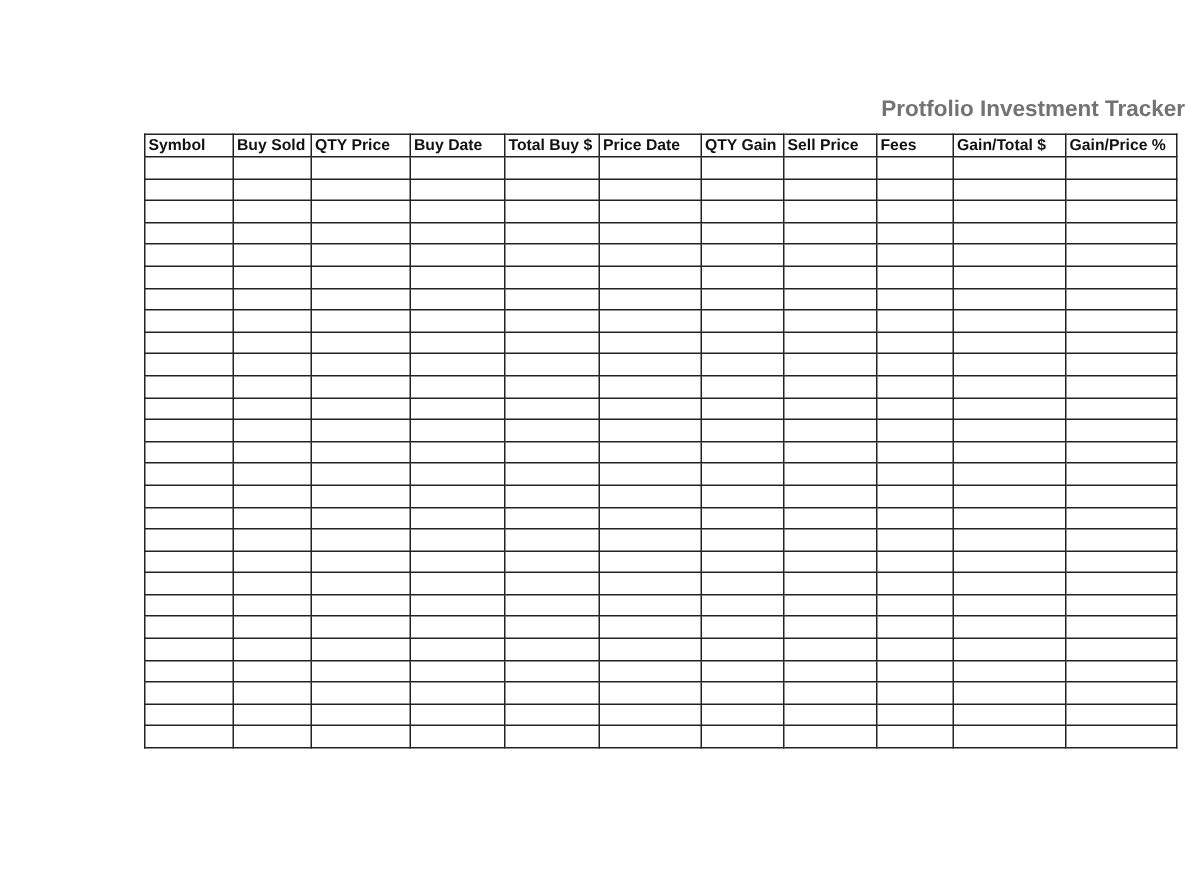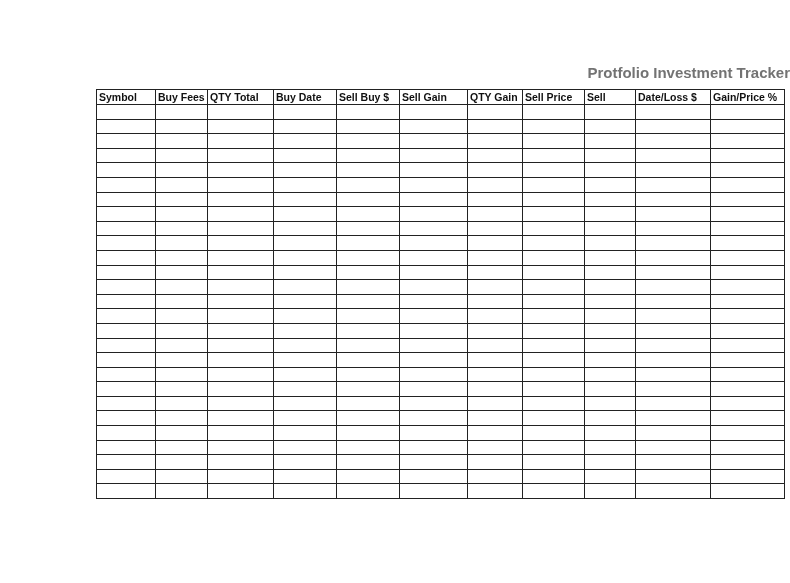--- a/index.html
+++ b/index.html
@@ -25,29 +25,29 @@
       <col style="width: 68px;">
       <col style="width: 55px;">
       <col style="width: 62px;">
       <col style="width: 51px;">
       <col style="width: 75px;">
       <col style="width: 74px;">
     </colgroup>
   <thead>
       <tr id="header-row">
         <th>Symbol</th>
-        <th>Buy Fees</th>
-        <th>QTY Total</th>
+        <th>Buy Sold</th>
+        <th>QTY Price</th>
         <th>Buy Date</th>
-        <th>Sell Buy $</th>
-        <th>Sell Gain</th>
+        <th>Total Buy $</th>
+        <th>Price Date</th>
         <th>QTY Gain</th>
         <th>Sell Price</th>
-        <th>Sell</th>
-        <th>Date/Loss $</th>
+        <th>Fees</th>
+        <th>Gain/Total $</th>
         <th>Gain/Price %</th>
       </tr>
     </thead>
   <tbody id="body-rows">
       <tr>
         <td></td>
         <td></td>
         <td></td>
         <td></td>
         <td></td>

